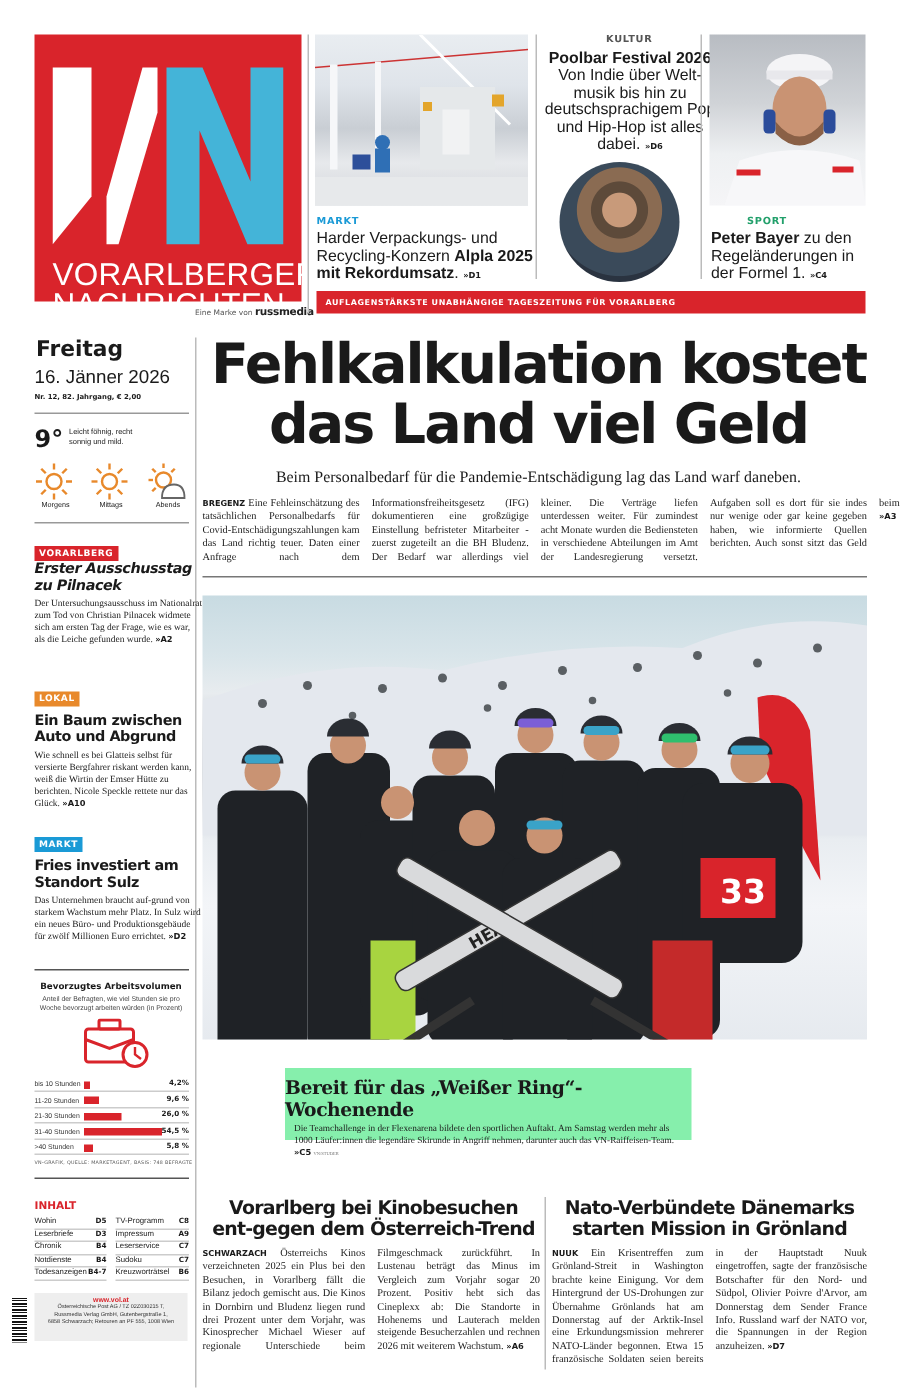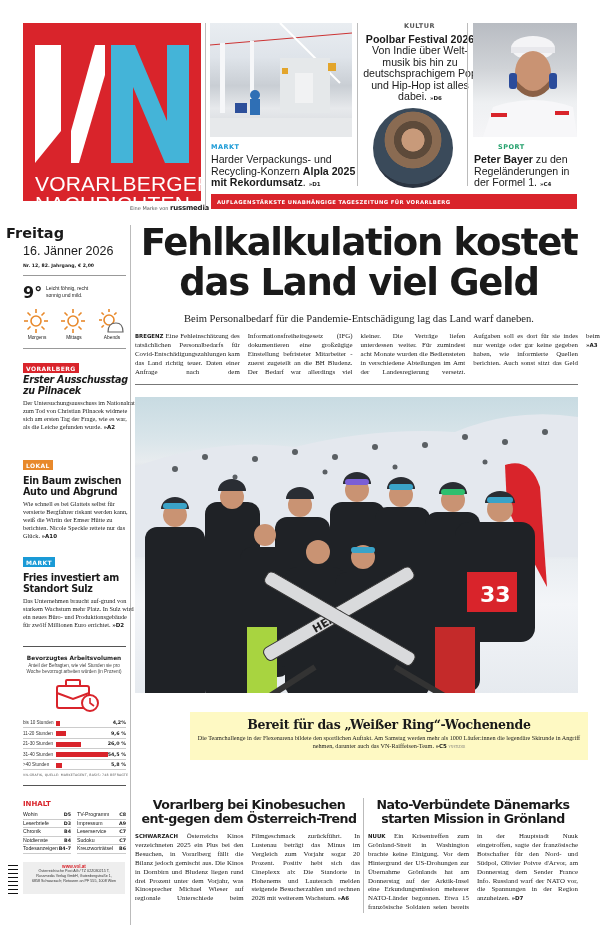--- a/index.html
+++ b/index.html
@@ -35,21 +35,21 @@
      background: linear-gradient(180deg,#b8bcc2 0%,#d0d3d7 40%,#eef0f2 70%,#f5f5f7 100%); }
   #kicker-sport { left: 474px; top: 143px; color: #22a06b; margin-left: 24px; }
   #teaser-sport { left: 474px; top: 154px; width: 110px; font-family: "Liberation Sans", sans-serif; font-size: 10.6px; line-height: 11.5px; }
 
   .ref { font-family: "DejaVu Sans", sans-serif; font-size: 5.5px; font-weight: bold; }
 
   #tagline-bar { left: 211px; top: 194px; width: 366px; height: 15px; background: #d9242b; color: #fff;
      font-family: "DejaVu Sans", sans-serif; font-size: 5.3px; font-weight: bold; letter-spacing: 0.4px; padding: 4.5px 0 0 6px; }
 
   
-  #day { left: 6px; top: 225px; font-family: "DejaVu Sans", sans-serif; font-weight: bold; font-size: 14.5px; }
+  #day { left: 24px; top: 225px; font-family: "DejaVu Sans", sans-serif; font-weight: bold; font-size: 14.5px; }
   #date { left: 23px; top: 244px; font-family: "Liberation Sans", sans-serif; font-size: 12.5px; }
   #issue { left: 23px; top: 263px; font-family: "DejaVu Sans", sans-serif; font-weight: bold; font-size: 4.6px; }
   .hr { height: 1px; background: #999; }
   #temp { left: 23px; top: 283px; font-family: "DejaVu Sans", sans-serif; font-weight: bold; font-size: 16px; }
   #weather-desc { left: 46px; top: 285px; font-family: "Liberation Sans", sans-serif; font-size: 5px; line-height: 7px; width: 55px; }
   .wx { top: 308px; width: 26px; height: 26px; }
   .wx-label { top: 335px; font-family: "Liberation Sans", sans-serif; font-size: 4.8px; width: 30px; text-align: center; }
 
   .tag { font-family: "DejaVu Sans", sans-serif; font-weight: bold; font-size: 6px; color: #fff; padding: 1.5px 3px; letter-spacing: 0.4px; }
   .lhead { font-family: "DejaVu Sans", sans-serif; font-weight: bold; font-size: 9.6px; line-height: 11px; letter-spacing: -0.3px; width: 112px; }
@@ -76,21 +76,21 @@
 
   
   #headline { left: 138px; top: 223px; width: 442px; text-align: center; font-family: "DejaVu Sans", sans-serif; font-weight: bold; font-size: 37px; line-height: 40px; letter-spacing: -1.3px; }
   #subhead { left: 138px; top: 313px; width: 442px; text-align: center; font-family: "Liberation Serif", serif; font-size: 10.6px; }
   #lead { left: 135px; top: 332px; width: 443px; column-count: 4; column-gap: 8px; font-family: "Liberation Serif", serif; font-size: 6.9px; line-height: 8.9px; text-align: justify; height: 46px; }
   #lead b { font-family: "DejaVu Sans", sans-serif; font-size: 5.4px; }
 
   
   #main-photo { left: 135px; top: 397px; width: 443px; height: 296px; overflow: hidden;
      background: linear-gradient(180deg,#c8dbe2 0%,#d9e5ea 14%,#e8ecef 22%,#ccd2d8 30%,#b9c0c8 40%,#e9edf1 55%,#f3f5f8 70%,#e6eaef 100%); }
-  #caption-box { left: 190px; top: 712px; width: 398px; height: 48px; background: #fef9c3; text-align: center; }
+  #caption-box { left: 190px; top: 712px; width: 271px; height: 48px; background: #86efac; }
   #caption-head { font-family: "DejaVu Serif", serif; font-weight: bold; font-size: 12.5px; padding-top: 5px; letter-spacing: -0.3px; }
   #caption-body { font-family: "Liberation Serif", serif; font-size: 6.2px; line-height: 8px; padding: 2px 6px 0; }
 
   
   .bhead { font-family: "DejaVu Sans", sans-serif; font-weight: bold; font-size: 12.6px; line-height: 14px; text-align: center; letter-spacing: -0.5px; }
   .bbody { font-family: "Liberation Serif", serif; font-size: 6.9px; line-height: 8.9px; column-count: 2; column-gap: 8px; text-align: justify; }
   .bbody b { font-family: "DejaVu Sans", sans-serif; font-size: 5.4px; }
 </style>
 </head>
 <body>

